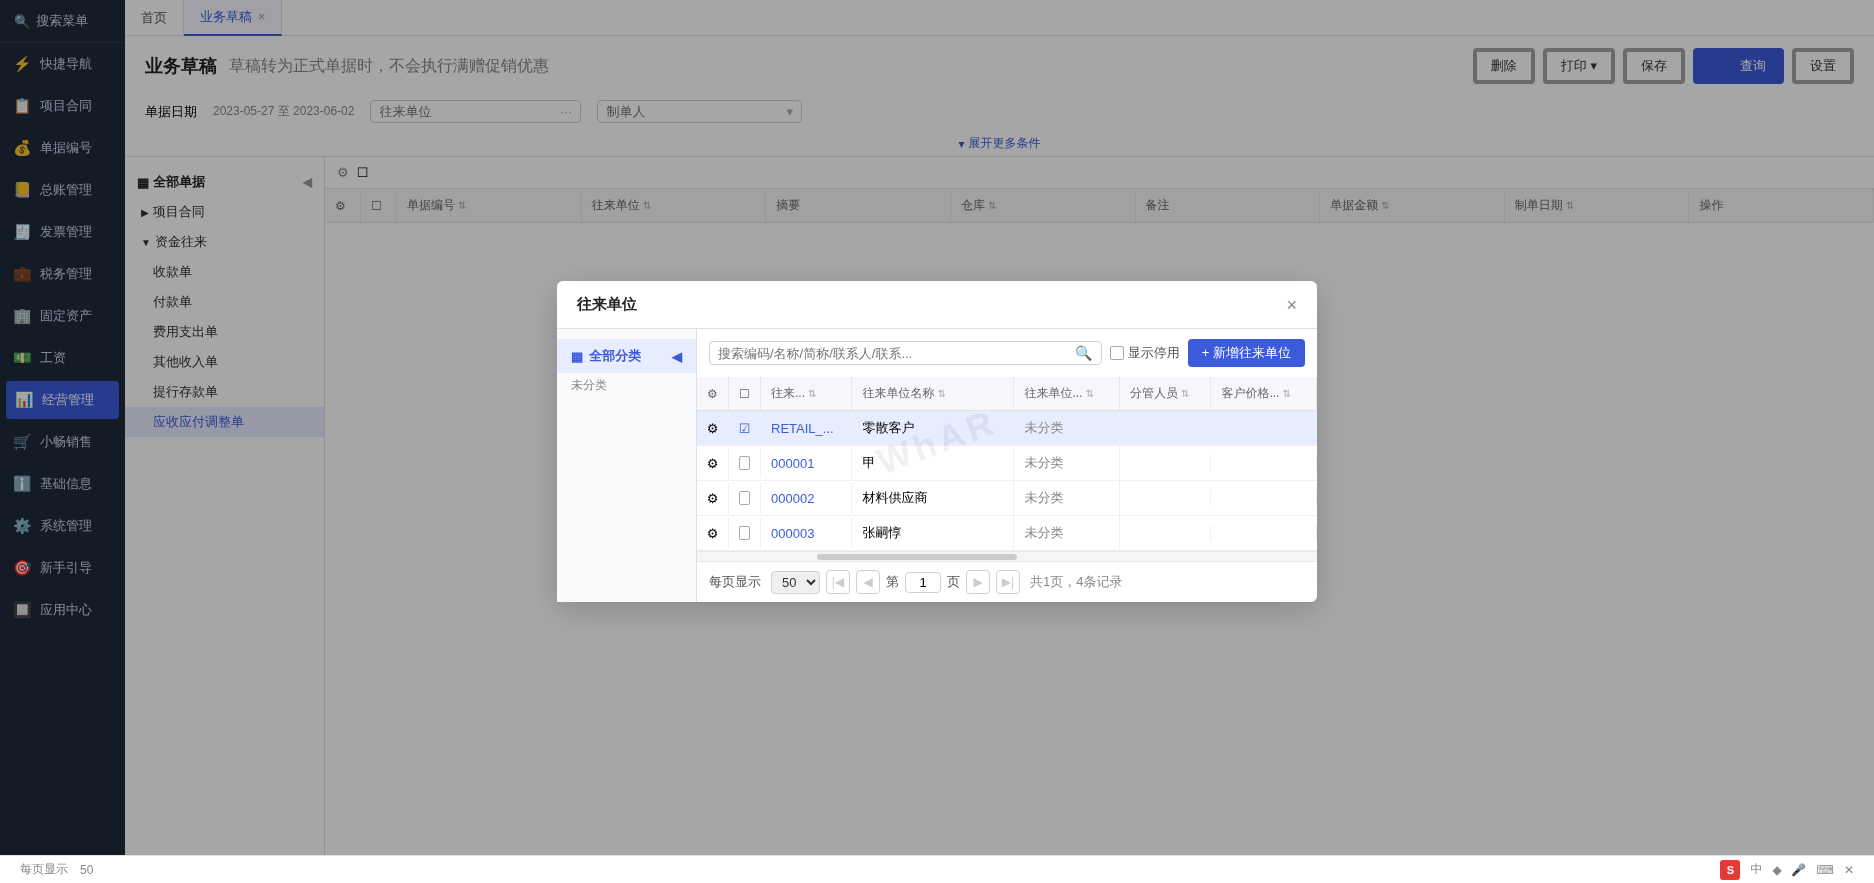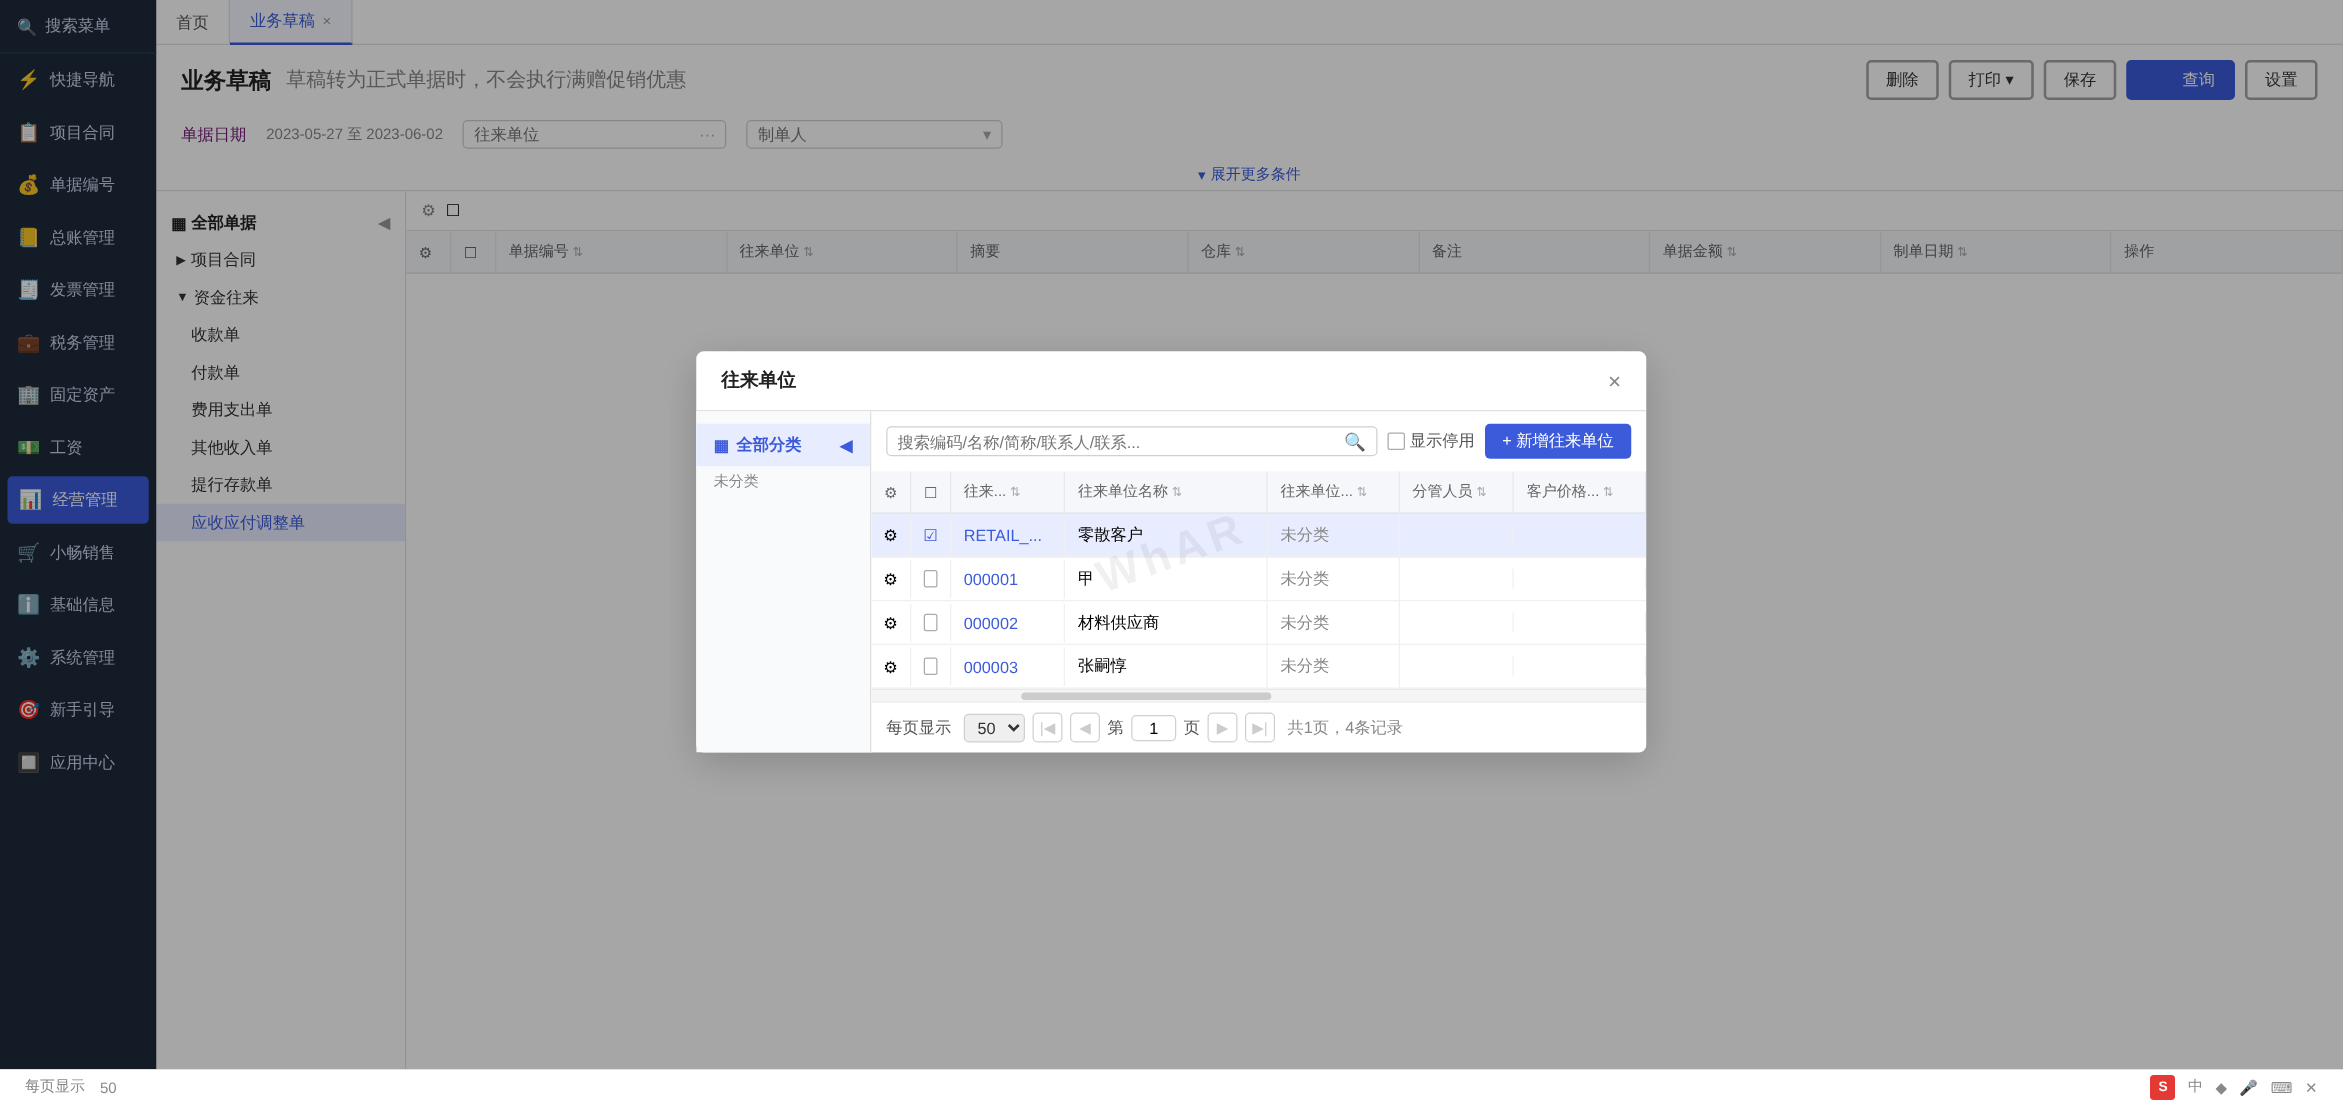--- a/index.html
+++ b/index.html
@@ -43,28 +43,28 @@
     
     .page-header {
       background: #fff; padding: 12px 20px 0 20px; border-bottom: 1px solid #e0e0e0;
     }
     .page-title-row {
       display: flex; align-items: center; gap: 12px; margin-bottom: 8px;
     }
     .page-title { font-size: 18px; font-weight: 600; color: #222; }
     .page-subtitle { font-size: 16px; color: #888; }
     .page-actions { margin-left: auto; display: flex; align-items: center; gap: 8px; }
-    .btn { padding: 5px 14px; border-radius: 4px; border: 2px solid #a3a3a3; background: #fff; cursor: pointer; font-size: 13px; color: #333; }
+    .btn { padding: 5px 14px; border-radius: 4px; border: 4px solid #a3a3a3; background: #fff; cursor: pointer; font-size: 13px; color: #333; }
     .btn-primary { background: #3b5bdb; color: #fff; border-color: #3b5bdb; padding-left: 43px; }
 
     .filter-row {
       display: flex; align-items: center; gap: 16px; padding: 8px 0;
       flex-wrap: wrap;
     }
-    .filter-label { color: #701a75; font-size: 13px; }
+    .filter-label { color: #000000; font-size: 13px; }
     .filter-dates { display: flex; align-items: center; gap: 4px; }
     .date-btn { padding: 2px 8px; border-radius: 3px; border: 1px solid transparent; cursor: pointer; font-size: 12px; color: #555; }
     .date-btn.active { background: #3b5bdb; color: #fff; border-color: #3b5bdb; }
     .date-range { font-size: 12px; color: #888; }
     .filter-field { display: flex; align-items: center; gap: 4px; border: 1px solid #d0d0d0; border-radius: 4px; padding: 3px 8px; min-width: 200px; background: #fff; }
     .filter-field input { border: none; outline: none; font-size: 13px; color: #555; flex: 1; }
     .expand-row { display: flex; align-items: center; justify-content: center; padding: 4px 0; color: #3b5bdb; font-size: 12px; cursor: pointer; }
 
     
     .content-area { display: flex; flex: 1; overflow: hidden; }

